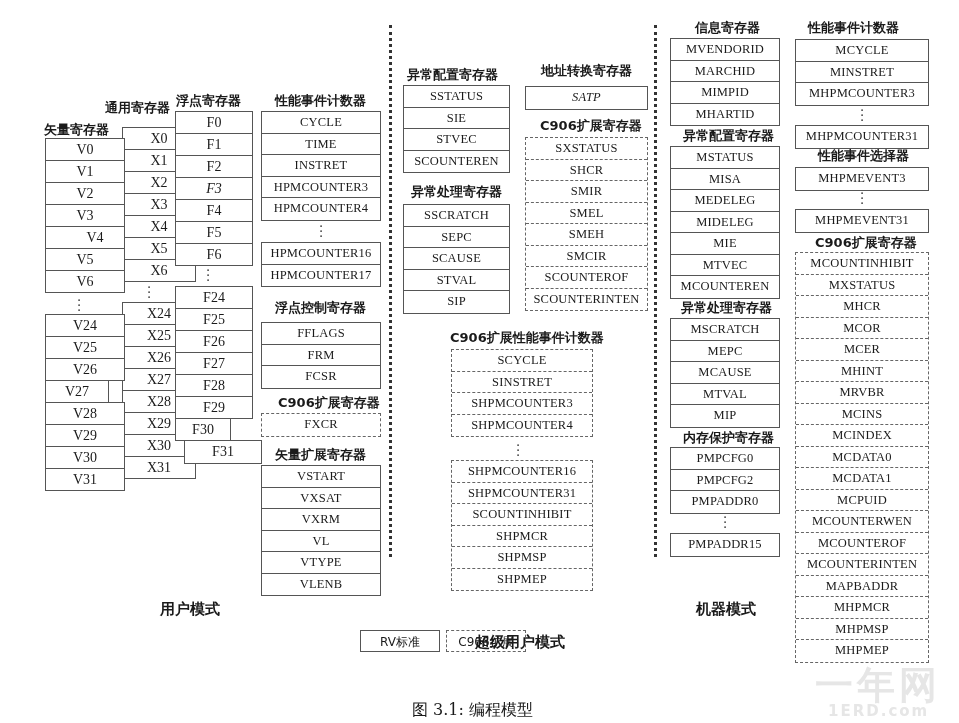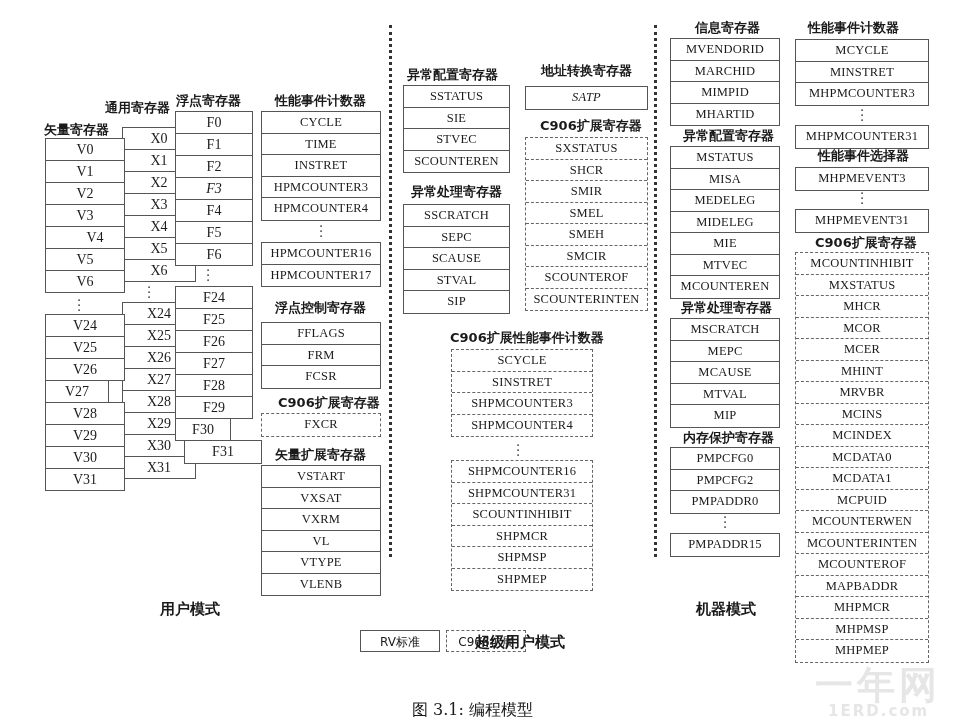--- a/index.html
+++ b/index.html
@@ -282,22 +282,22 @@
     <div class="cell">MCOR</div>
     <div class="cell">MCER</div>
     <div class="cell">MHINT</div>
     <div class="cell">MRVBR</div>
     <div class="cell">MCINS</div>
     <div class="cell">MCINDEX</div>
     <div class="cell">MCDATA0</div>
     <div class="cell">MCDATA1</div>
     <div class="cell">MCPUID</div>
     <div class="cell">MCOUNTERWEN</div>
+    <div class="cell">MCOUNTEROF</div>
     <div class="cell">MCOUNTERINTEN</div>
-    <div class="cell">MCOUNTEROF</div>
     <div class="cell">MAPBADDR</div>
     <div class="cell">MHPMCR</div>
     <div class="cell">MHPMSP</div>
     <div class="cell">MHPMEP</div>
   </div>
 
 <div class="legend" style="left:360px;top:630px;width:80px;border:1px solid #555;">RV标准</div>
 <div class="legend" style="left:446px;top:630px;width:80px;border:1px dashed #666;">C906扩展</div>
 
 <div class="caption" style="left:412px;top:700px;">图 3.1: 编程模型</div>

